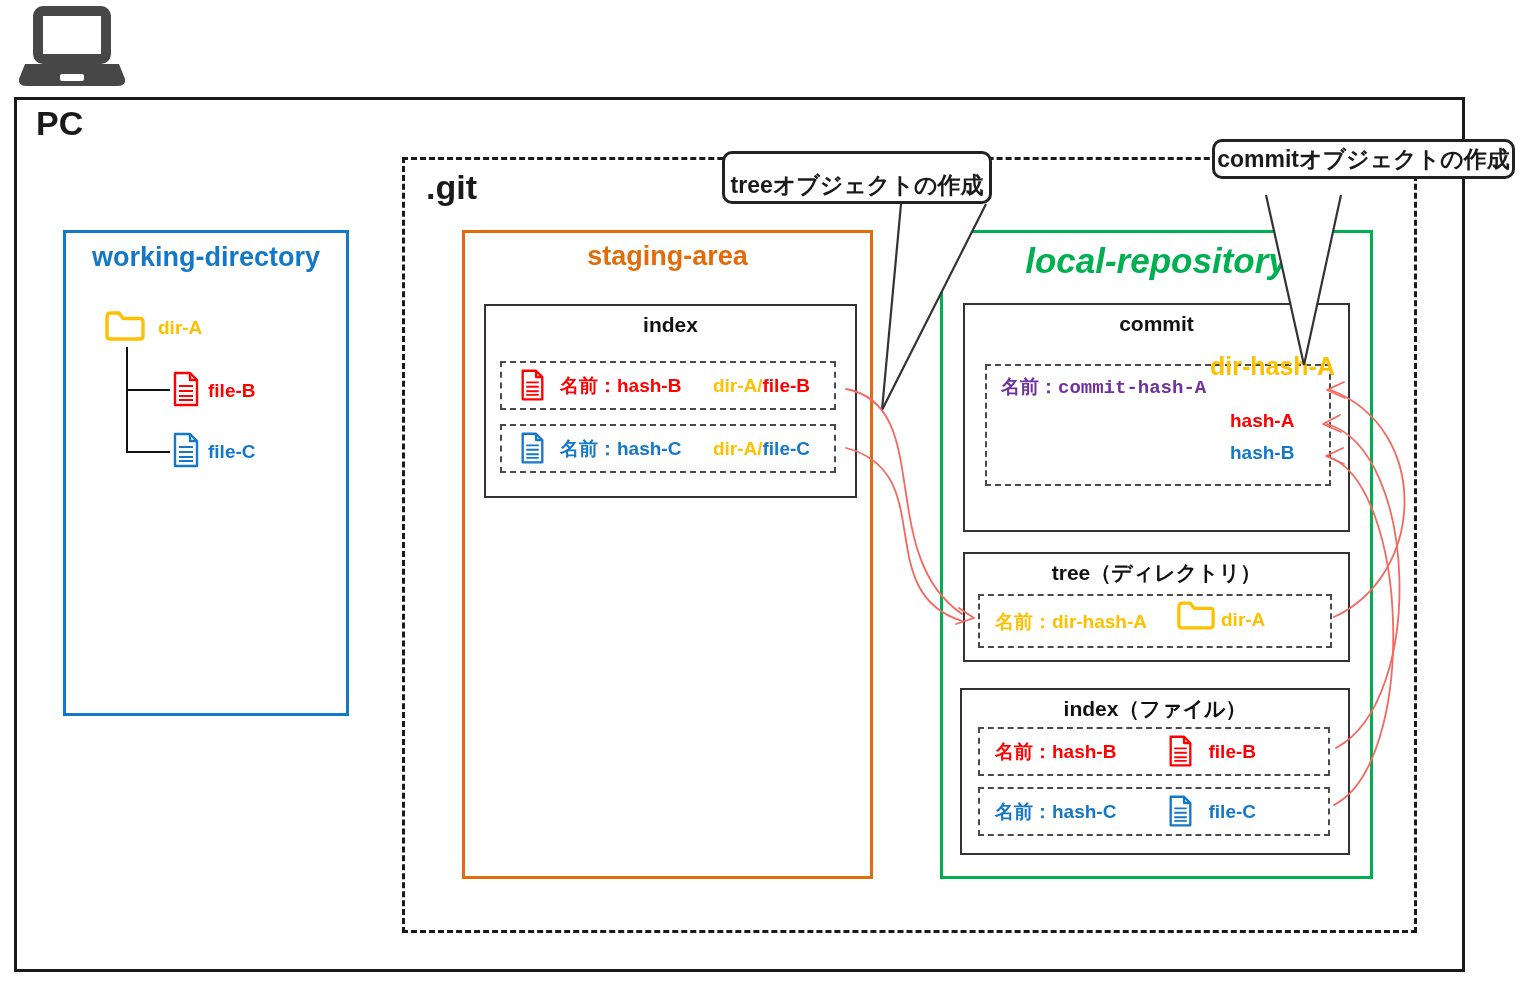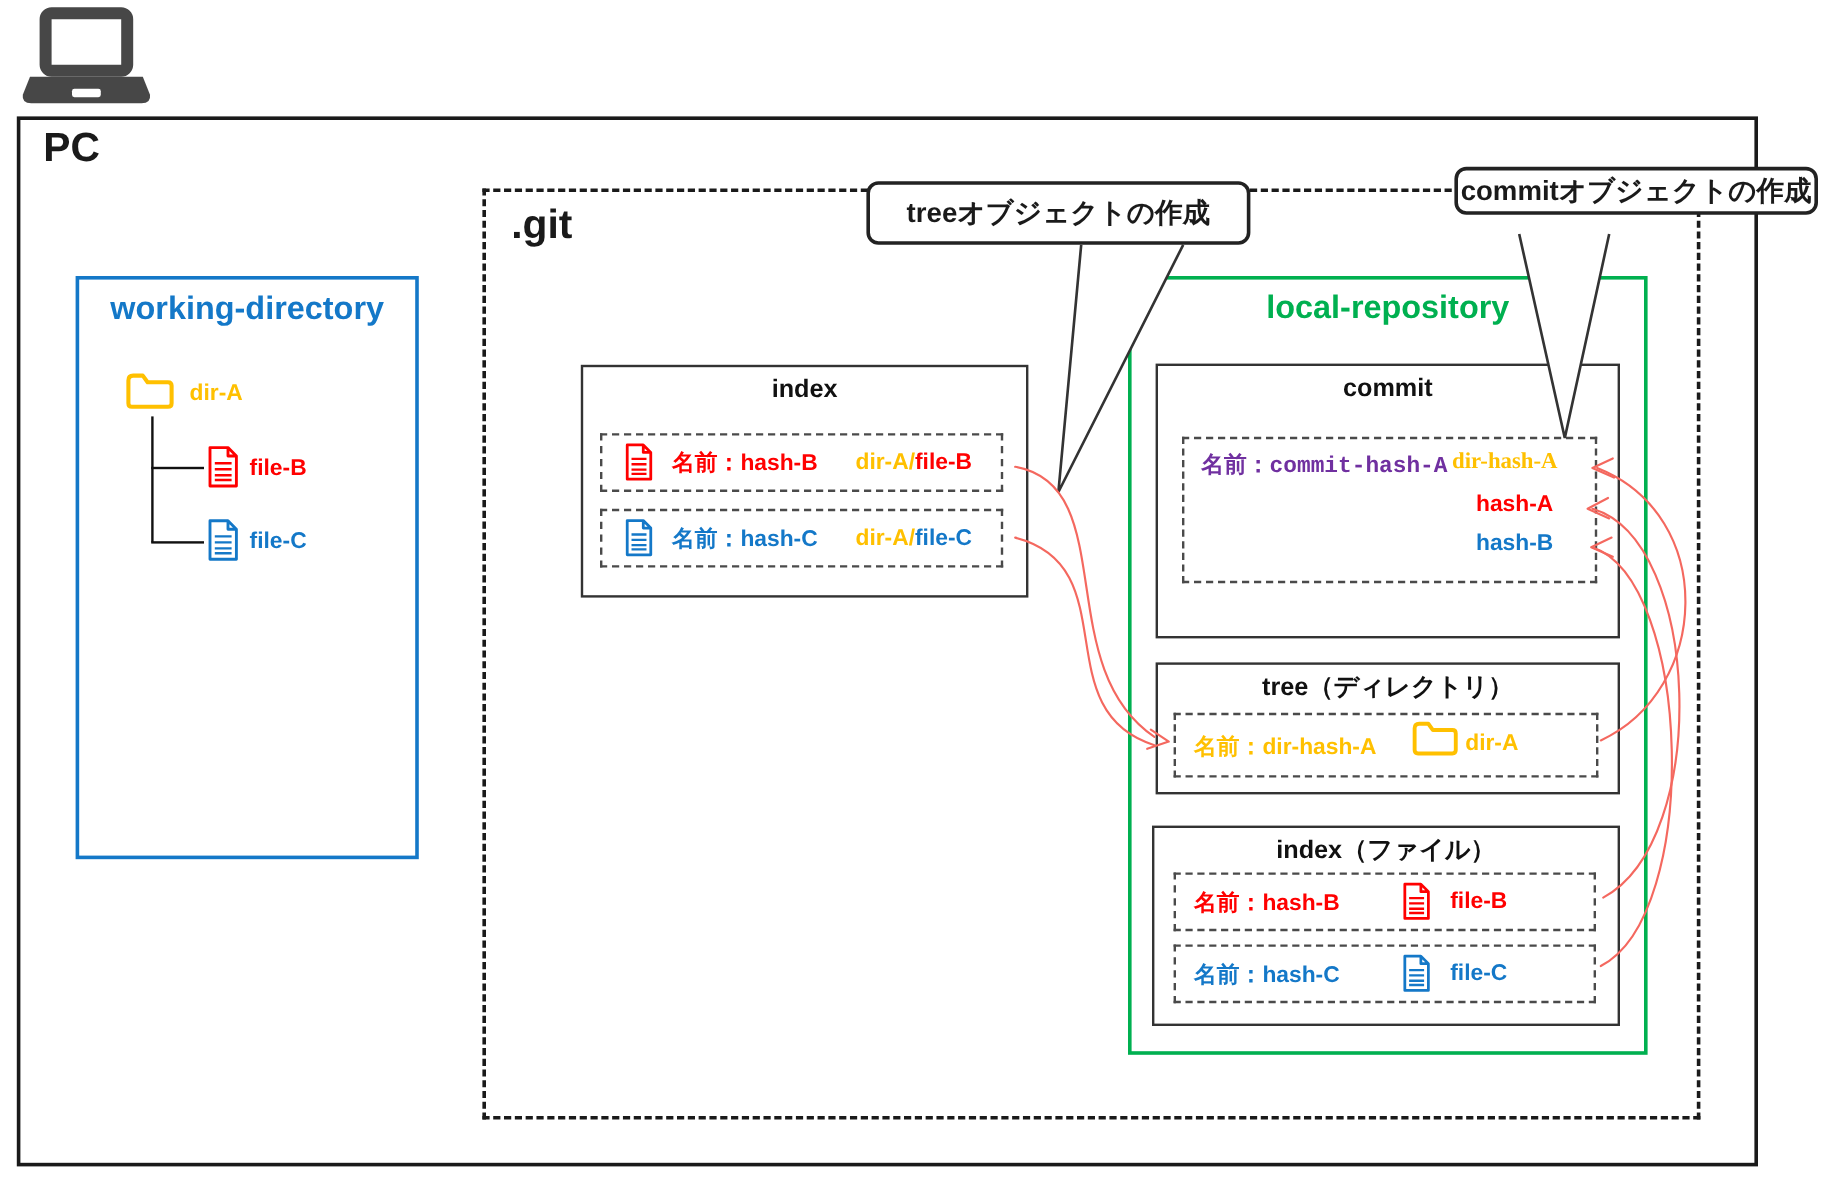--- a/index.html
+++ b/index.html
@@ -19,39 +19,39 @@
   
   #pc-box{left:14px; top:97px; width:1451px; height:875px; border:3px solid var(--ink);}
   #pc-label{left:36px; top:104px; font-size:34px;}
   #git-box{left:402px; top:157px; width:1015px; height:776px; border:3px dashed var(--ink);}
   #git-label{left:426px; top:168px; font-size:34px;}
   #wd-box{left:63px; top:230px; width:286px; height:486px; border:3px solid var(--blue);}
   #wd-box .box-title{margin-top:10px; font-size:27px;}
   #staging-box{left:462px; top:230px; width:411px; height:649px; border:3px solid var(--orange);}
   #staging-box .box-title{margin-top:9px; font-size:27px;}
   #repo-box{left:940px; top:230px; width:433px; height:649px; border:3px solid var(--green);}
-  #repo-box .box-title{margin-top:9px; font-size:27px;}
+  #repo-box .box-title{margin-top:9px; font-size:35px;font-style:italic;}
   
   .inner{border:2px solid var(--box);}
   .inner .box-title{margin-top:7px; font-size:21px; color:#111;}
   #index-box{left:484px; top:304px; width:373px; height:194px;}
   #commit-box{left:963px; top:303px; width:387px; height:229px;}
   #tree-box{left:963px; top:552px; width:387px; height:110px;}
   #blob-box{left:960px; top:688px; width:390px; height:167px;}
   
   .entry{position:absolute; box-sizing:border-box; border:2px dashed #4a4a4a;
          display:flex; align-items:center; font-size:19px;}
   #idx-row-0{left:500px; top:361px; width:336px; height:49px;}
   #idx-row-1{left:500px; top:424px; width:336px; height:49px;}
   .entry .doc{margin-left:18px; flex:0 0 auto;}
   .entry .ename{margin-left:15px;}
   .entry .epath{margin-left:auto; margin-right:24px;}
   #commit-dash{left:985px; top:364px; width:346px; height:122px; border:2px dashed #4a4a4a; box-sizing:border-box;}
   #commit-name{left:1001px; top:374px; font-size:19px;}
-  #commit-ref-0{left:1210px; top:374px; font-size:19px;font-family:Liberation Serif, serif;}
+  #commit-ref-0{left:1210px; top:352px; font-size:25px;}
   #commit-ref-1{left:1230px; top:410px; font-size:19px;}
   #commit-ref-2{left:1230px; top:442px; font-size:19px;}
   #tree-dash{left:978px; top:594px; width:354px; height:54px; border:2px dashed #4a4a4a; box-sizing:border-box;}
   #tree-name{left:995px; top:609px; font-size:19px;}
   #tree-folder{left:1176px; top:599px;}
   #tree-dir-label{left:1221px; top:609px; font-size:19px;}
   #blob-row-0{left:978px; top:727px; width:352px; height:49px;}
   #blob-row-1{left:978px; top:787px; width:352px; height:49px;}
   .blob-row .ename{margin-left:15px;}
   .blob-row .doc{margin-left:auto;}
@@ -64,21 +64,21 @@
   #wd-folder{left:104px; top:309px;}
   #wd-dir-label{left:158px; top:317px; font-size:19px;}
   #wd-file-0-icon{left:172px; top:371px;}
   #wd-file-0-label{left:208px; top:380px; font-size:19px;}
   #wd-file-1-icon{left:172px; top:432px;}
   #wd-file-1-label{left:208px; top:441px; font-size:19px;}
   
   .callout{position:absolute; box-sizing:border-box; background:#fff; border:3px solid #222;
            border-radius:10px; display:flex; align-items:center; justify-content:center;
            font-size:23px; z-index:6;}
-  #callout-tree{left:722px; top:151px; width:320px; height:53px;}
+  #callout-tree{left:722px; top:151px; width:270px; height:53px;align-items:flex-end;}
   #callout-commit{left:1212px; top:139px; width:303px; height:40px;}
   #overlay{position:absolute; left:0; top:0; z-index:5; pointer-events:none;}
   #laptop{left:10px; top:2px;}
 </style>
 </head>
 <body>
 
 <div id="canvas">
 
   <svg id="laptop" class="abs" width="118" height="92" viewBox="0 0 118 92">
@@ -107,20 +107,23 @@
     <path d="M3,2 L18,2 L25,9 L25,34 L3,34 Z M18,2 L18,9 L25,9" fill="none" stroke="#FF0000" stroke-width="2.4" stroke-linejoin="round"></path>
     <path d="M7,15 H21 M7,20 H21 M7,25 H21 M7,29 H21" stroke="#FF0000" stroke-width="2"></path>
   </svg>
   <div id="wd-file-0-label" class="abs c-red">file-B</div>
   <svg id="wd-file-1-icon" class="abs" width="28" height="37" viewBox="0 0 28 37">
     <path d="M3,2 L18,2 L25,9 L25,34 L3,34 Z M18,2 L18,9 L25,9" fill="none" stroke="#1478C8" stroke-width="2.4" stroke-linejoin="round"></path>
     <path d="M7,15 H21 M7,20 H21 M7,25 H21 M7,29 H21" stroke="#1478C8" stroke-width="2"></path>
   </svg>
   <div id="wd-file-1-label" class="abs c-blue">file-C</div>
 
+  <div id="staging-box" class="frame">
+    <div class="box-title c-orange">staging-area</div>
+  </div>
   <div id="index-box" class="frame inner">
     <div class="box-title">index</div>
   </div>
   <div id="idx-row-0" class="entry">
     <svg class="doc" width="25" height="33" viewBox="0 0 28 37">
       <path d="M3,2 L18,2 L25,9 L25,34 L3,34 Z M18,2 L18,9 L25,9" fill="none" stroke="#FF0000" stroke-width="2.6" stroke-linejoin="round"></path>
       <path d="M7,15 H21 M7,20 H21 M7,25 H21 M7,29 H21" stroke="#FF0000" stroke-width="2.2"></path>
     </svg>
     <span class="ename c-red">名前：hash-B</span>
     <span class="epath"><span class="c-yellow">dir-A/</span><span class="c-red">file-B</span></span>

